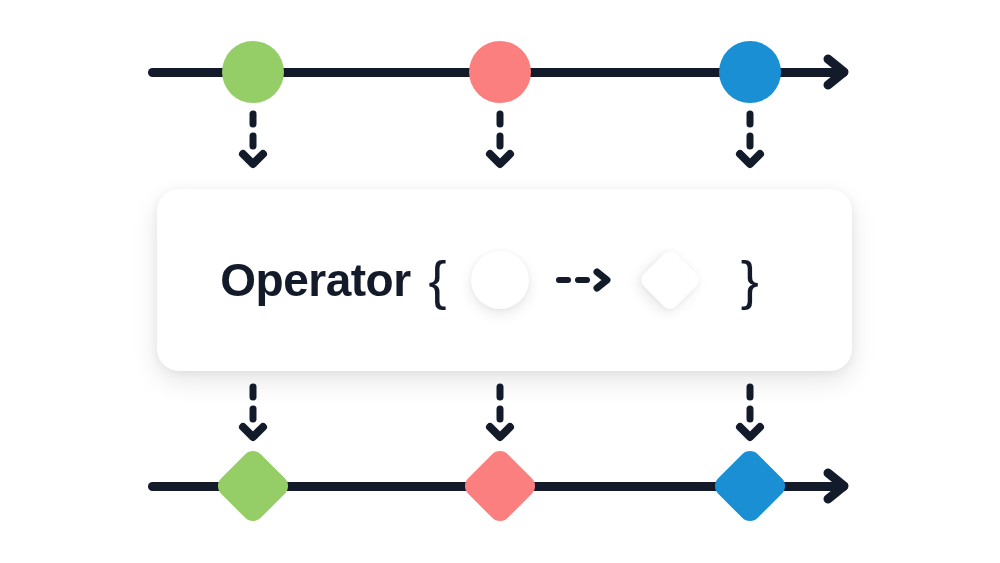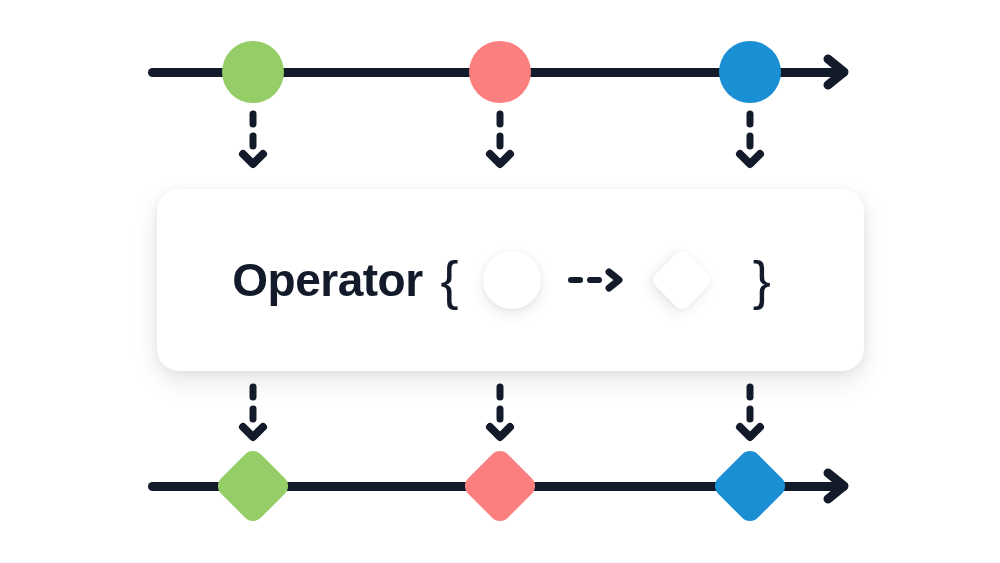--- a/index.html
+++ b/index.html
@@ -87,21 +87,20 @@
     top: 189px;
     width: 695px;
     height: 182px;
     background: #ffffff;
     border-radius: 22px;
     box-shadow: 0 10px 26px rgba(17, 24, 39, 0.10),
                 0 2px 10px rgba(17, 24, 39, 0.06);
     display: flex;
     align-items: center;
     justify-content: center;
-    padding-left: 12px;
   }
   #operator-inner {
     display: flex;
     align-items: center;
     gap: 0px;
     transform: translateX(-12px);
   }
   #operator-label {
     font-size: 46px;
     font-weight: bold;

